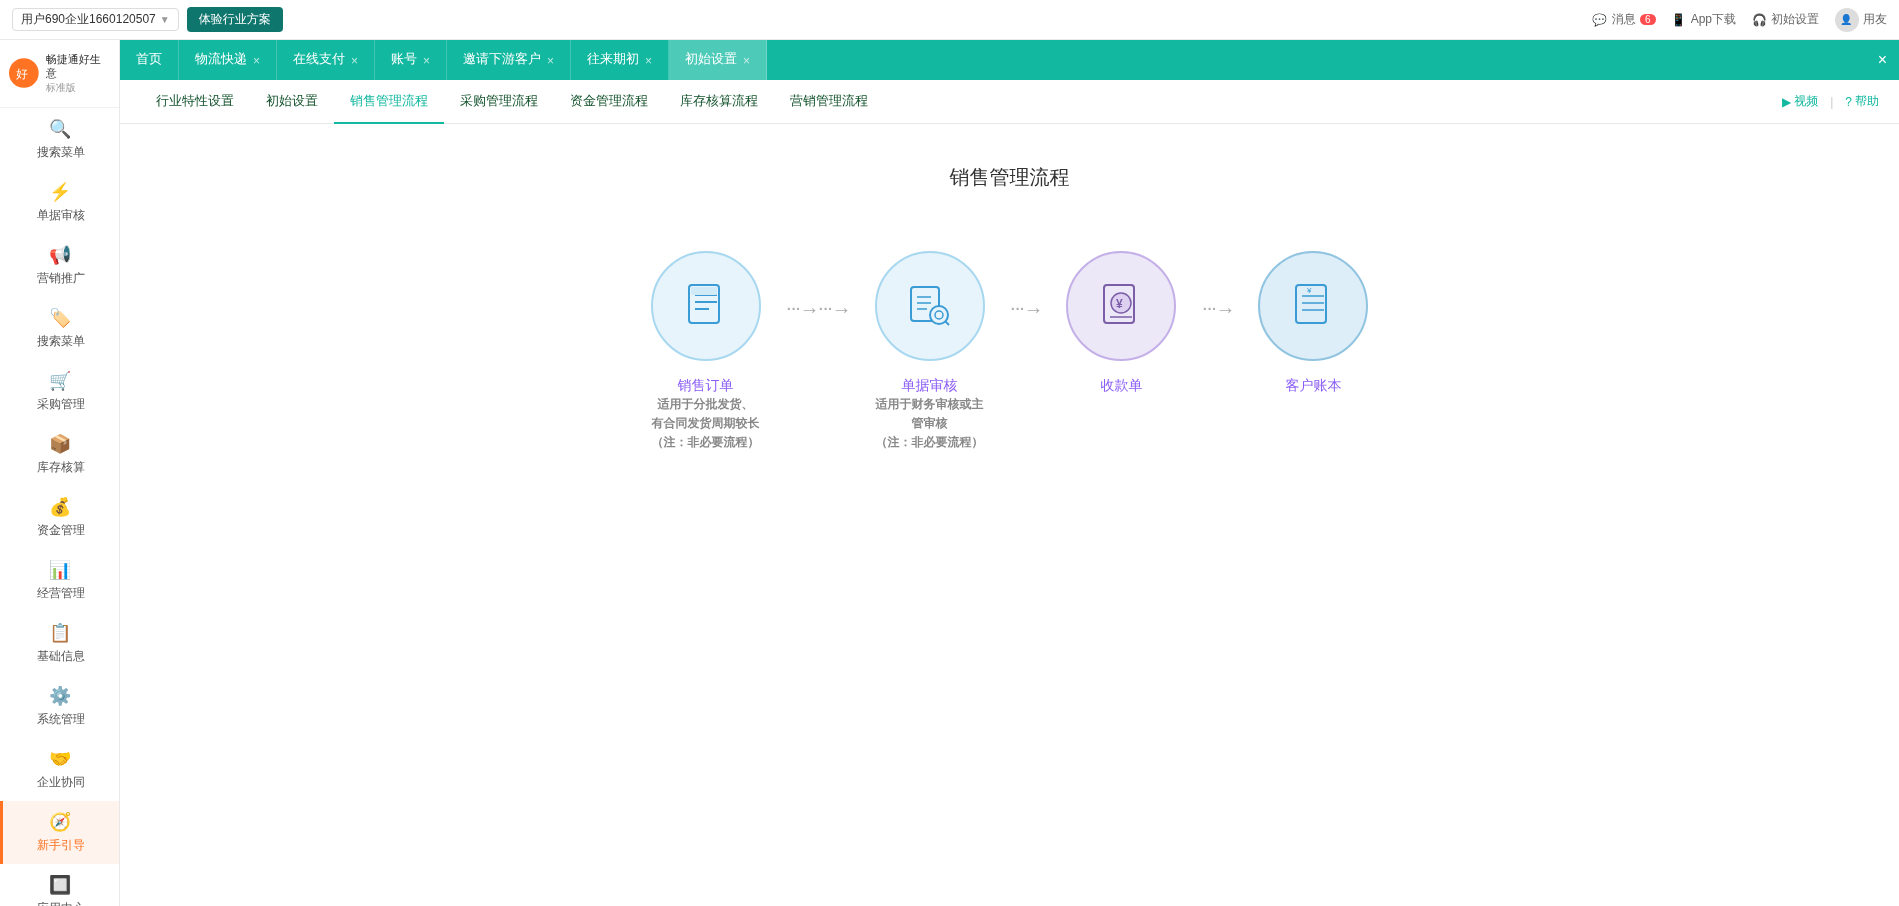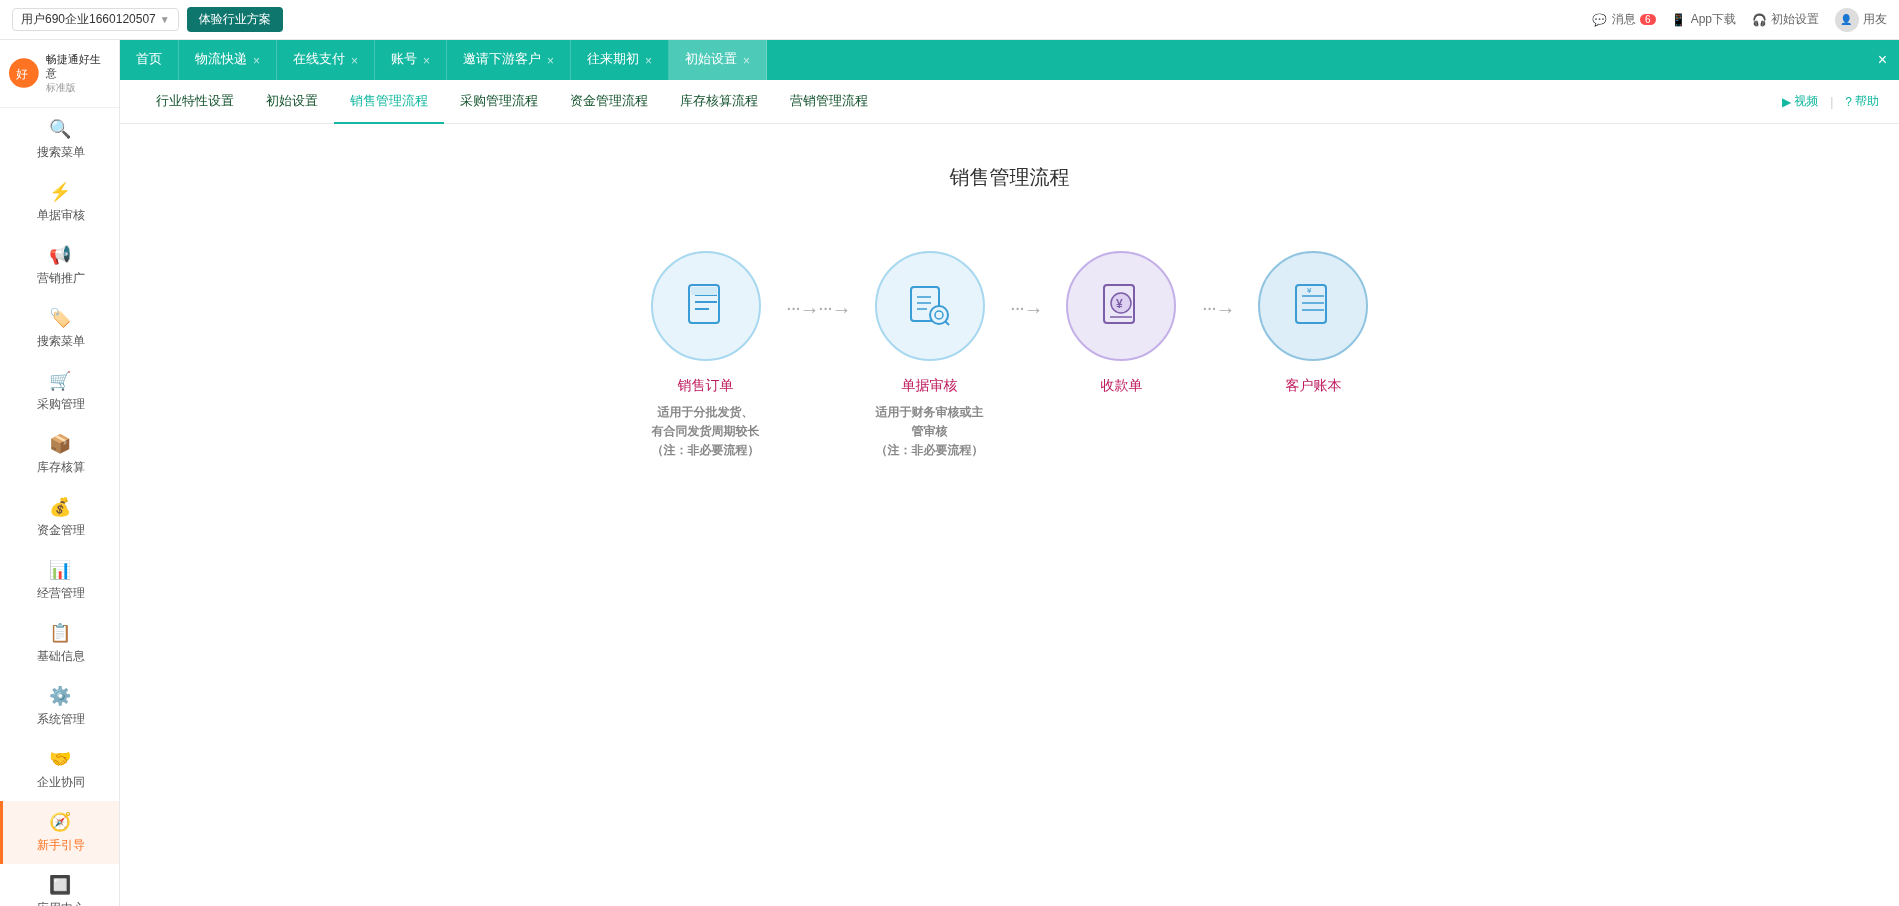--- a/index.html
+++ b/index.html
@@ -95,21 +95,21 @@
     .flow-title { font-size: 20px; color: #333; margin-bottom: 60px; font-weight: 400; }
     .flow-diagram { display: flex; align-items: flex-start; justify-content: center; gap: 0; }
     .flow-node { display: flex; flex-direction: column; align-items: center; width: 160px; }
     .flow-circle {
       width: 110px; height: 110px; border-radius: 50%;
       border: 2px solid #a8d8f0; background: #e8f4fb;
       display: flex; align-items: center; justify-content: center;
       margin-bottom: 16px;
     }
     .flow-circle svg { width: 50px; height: 50px; }
-    .flow-label { font-size: 14px; color: #be185d; margin-bottom: 8px; font-weight: 500; text-align: left; }
+    .flow-label { font-size: 14px; color: #8b5cf6; font-weight: 500; text-align: left; }
     .flow-desc { font-size: 12px; color: #888; text-align: center; line-height: 1.6; font-weight: bold; }
     .flow-arrow {
       display: flex; align-items: center; padding-top: 45px; color: #aaa;
       font-size: 20px; letter-spacing: -2px; flex-shrink: 0;
     }
   </style>
 </head>
 <body>
 
 <div class="top-header">

